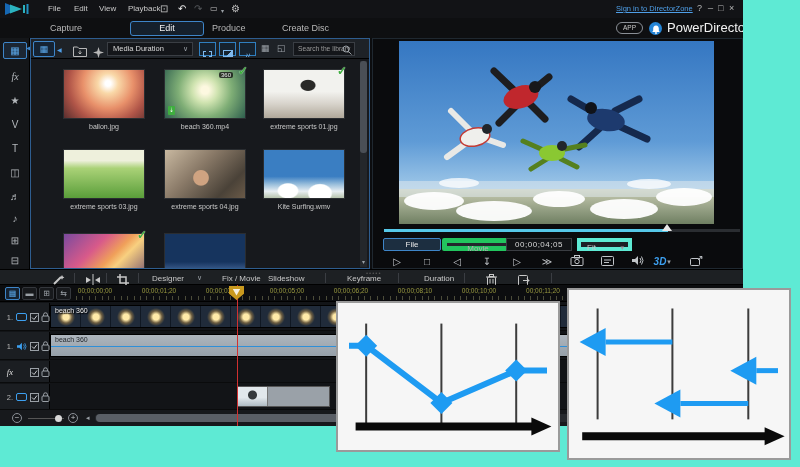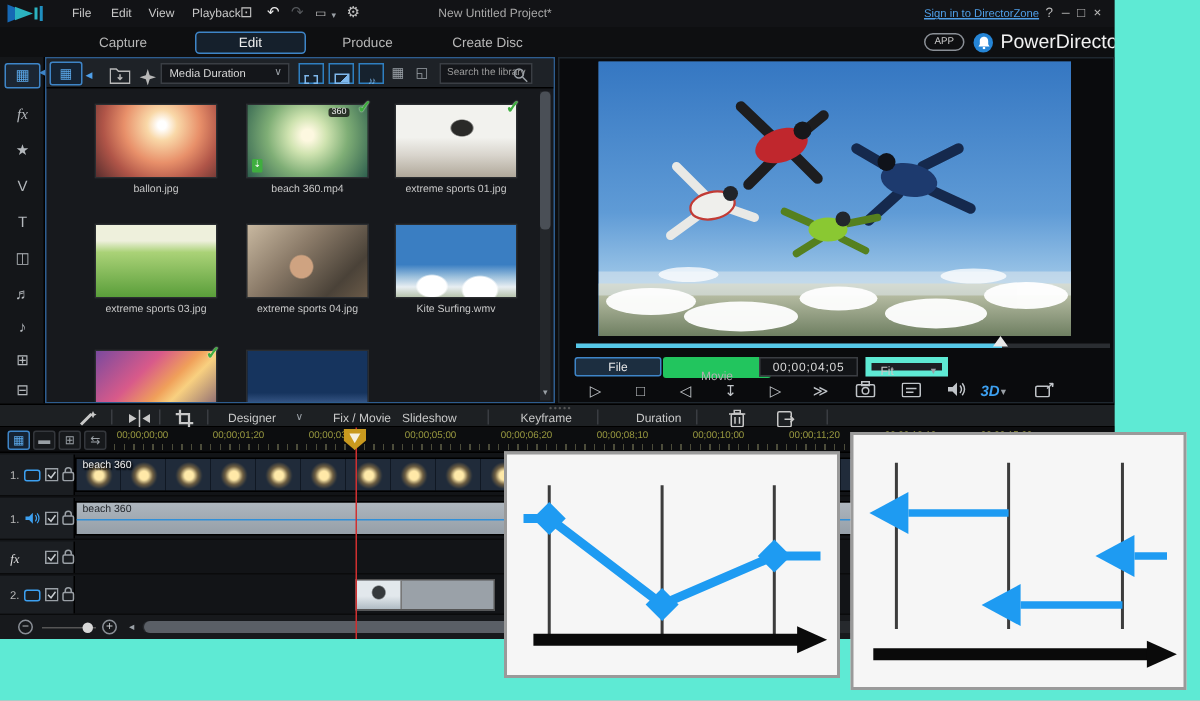--- a/index.html
+++ b/index.html
@@ -10,21 +10,21 @@
   #appwin{position:absolute;left:0;top:0;width:743px;height:426px;background:#0c0d0f;overflow:hidden;}
   
   #menubar{position:absolute;left:0;top:0;width:743px;height:18px;background:#121316;}
   .menu-item{position:absolute;top:4px;font-size:8px;color:#c8c8c8;}
   .mb-icon{position:absolute;top:2px;font-size:10px;color:#c0c0c0;line-height:14px;}
   #win-title{position:absolute;left:240px;top:4px;width:180px;text-align:center;font-size:8px;color:#a8a8a8;}
   #dz-link{position:absolute;left:616px;top:4px;font-size:7.5px;color:#4f9fe8;text-decoration:underline;}
   .winctl{position:absolute;top:3px;font-size:9px;color:#b8b8b8;}
   
   #tabsbar{position:absolute;left:0;top:18px;width:743px;height:20px;background:#0e0f11;}
-  .mode-tab{position:absolute;top:5px;font-size:9px;color:#b8b8b8;text-align:center;}
+  .mode-tab{position:absolute;top:5px;font-size:9px;color:#b8b8b8;text-align:left;}
   #tab-edit-box{position:absolute;left:130px;top:3px;width:74px;height:15px;border:1px solid #3e85c8;border-radius:3px;background:#15202c;}
   #tab-edit-box span{display:block;text-align:center;font-size:9px;color:#f0f0f0;line-height:13px;}
   #app-pill{position:absolute;left:616px;top:4px;width:27px;height:12px;border:1px solid #8a8f96;border-radius:7px;color:#c8c8c8;font-size:6.5px;text-align:center;line-height:10px;}
   #bell{position:absolute;left:649px;top:3.5px;width:13px;height:13px;border-radius:50%;background:#2585d6;text-align:center;line-height:13px;}
   #pd-name{position:absolute;left:667px;top:2px;font-size:13px;color:#f2f2f2;}
   
   #roomsbar{position:absolute;left:0;top:38px;width:30px;height:231px;background:#141619;border-right:1px solid #000;}
   .room{position:absolute;left:0;width:30px;text-align:center;font-size:10px;color:#b4b8bc;line-height:14px;}
   .room.italic{font-style:italic;font-family:"Liberation Serif",serif;}
   .room.active{left:3px;width:24px;height:17px;border:1px solid #3e85c8;border-radius:2px;background:#1b2633;color:#5aa7e8;line-height:15px;}
@@ -65,21 +65,21 @@
   #lib-scroll .sthumb{position:absolute;left:0;top:0;width:7px;height:92px;background:#4a4f56;border-radius:3px;}
   #lib-scroll .sdown{position:absolute;left:0;bottom:0;width:7px;height:9px;color:#9aa0a6;font-size:6px;text-align:center;line-height:9px;}
   
   #preview{position:absolute;left:372px;top:38px;width:371px;height:231px;background:#0a0b0d;border:1px solid #1f2830;}
   #video{position:absolute;left:26px;top:2px;width:315px;height:183px;background:#3a7fc8;}
   #seek-track{position:absolute;left:11px;top:190px;width:356px;height:3px;background:#2a2d31;}
   #seek-fill{position:absolute;left:0;top:0;width:284px;height:3px;background:#56c8e8;}
   #seek-thumb{position:absolute;left:278px;top:-5px;width:0;height:0;border-left:5px solid transparent;border-right:5px solid transparent;border-bottom:7px solid #e8e8e8;}
   .pv-btn{position:absolute;top:199px;height:13px;font-size:8px;text-align:center;line-height:12px;border-radius:2px;}
   #btn-clip{left:10px;width:58px;border:1px solid #3e85c8;background:#1c2e40;color:#e8e8e8;}
-  #btn-movie{left:69px;width:72px;border:7px solid #22c55e;background:#23262c;color:#b0b0b0;}
+  #btn-movie{left:69px;width:72px;border:5px solid #22c55e;background:#23262c;color:#b0b0b0;}
   #tc-box{position:absolute;left:133px;top:199px;width:66px;height:13px;background:#121417;border:1px solid #3a3d42;color:#d8d8d8;font-size:8px;text-align:center;line-height:12px;letter-spacing:.5px;}
   #fit-dd{position:absolute;left:204px;top:199px;width:55px;height:13px;background:#1c1f24;border:4px solid #5eead4;color:#c8c8c8;font-size:8px;line-height:12px;padding-left:6px;}
   #fit-dd .chev{position:absolute;right:4px;top:0;font-size:7px;color:#9aa0a6;}
   #transport{position:absolute;left:0;top:215px;width:371px;height:16px;}
   .tp-btn{position:absolute;top:0;width:22px;height:15px;color:#c0c4c8;font-size:10px;text-align:center;line-height:15px;}
   .tp-3d{color:#3da0f0 !important;font-weight:bold;font-style:italic;font-size:10px;}
   
   #toolbar{position:absolute;left:0;top:269px;width:743px;height:16px;background:#1d2023;border-top:1px solid #000;border-bottom:1px solid #000;}
   .tb-label{position:absolute;top:4px;font-size:8px;color:#c8c8c8;}
   .tb-div{position:absolute;top:3px;width:1px;height:10px;background:#3a3d42;}
@@ -139,21 +139,20 @@
       <span class="menu-item" style="left:48px">File</span>
       <span class="menu-item" style="left:74px">Edit</span>
       <span class="menu-item" style="left:99px">View</span>
       <span class="menu-item" style="left:128px">Playback</span>
       <span class="mb-icon" style="left:160px">⊡</span>
       <span class="mb-icon" style="left:178px;color:#e8e8e8">↶</span>
       <span class="mb-icon" style="left:194px;color:#55585c">↷</span>
       <span class="mb-icon" style="left:210px;font-size:8px">▭</span>
       <span class="mb-icon" style="left:221px;font-size:6px;top:4px;color:#9aa0a6">▾</span>
       <span class="mb-icon" style="left:231px">⚙</span>
-      <span id="win-title">New Untitled Project*</span>
       <span id="dz-link">Sign in to DirectorZone</span>
       <span class="winctl" style="left:697px">?</span>
       <span class="winctl" style="left:708px;top:-1px">_</span>
       <span class="winctl" style="left:718px">□</span>
       <span class="winctl" style="left:729px">×</span>
     </div>
 
     <div id="tabsbar">
       <span class="mode-tab" style="left:50px;width:64px">Capture</span>
       <div id="tab-edit-box">

